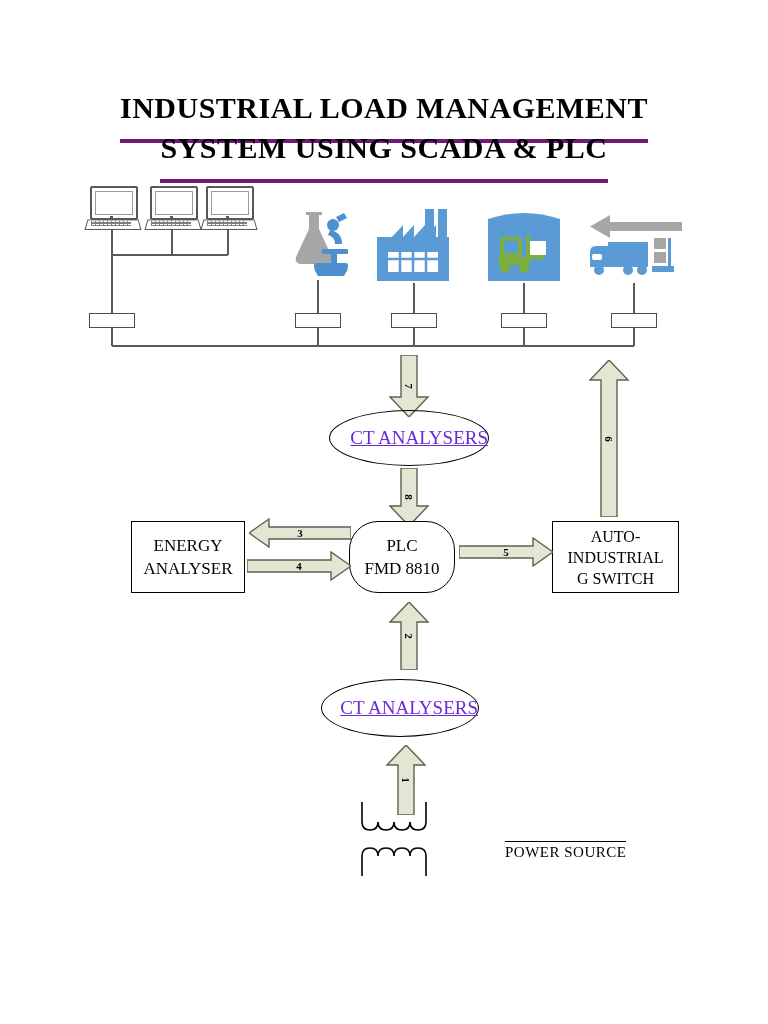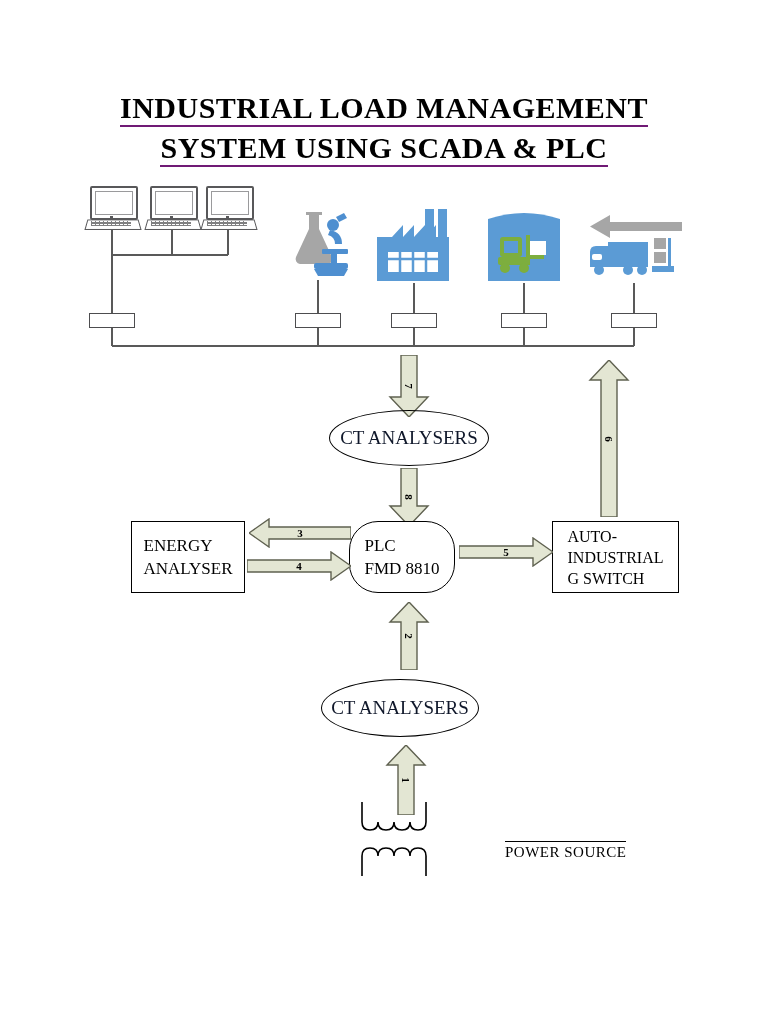--- a/index.html
+++ b/index.html
@@ -34,22 +34,22 @@
     display: block;
     font-family: "Liberation Serif", "DejaVu Serif", serif;
     font-weight: bold;
     font-size: 30px;
     letter-spacing: 0.5px;
     color: #000000;
     line-height: 40px;
     white-space: nowrap;
   }
   .title-line span.u {
-    border-bottom: 2px solid #701a75;
-    padding-bottom: 1px;
+    border-bottom: 4px solid #701a75;
+    padding-bottom: 15px;
     font-family: Liberation Serif, serif;
   }
 
   
   #wire-layer {
     position: absolute;
     left: 0; top: 0;
     width: 768px; height: 1024px;
     pointer-events: none;
   }
@@ -116,41 +116,43 @@
 
   
   .pbox {
     position: absolute;
     border: 1.6px solid #000000;
     background: #ffffff;
     box-sizing: border-box;
     display: flex;
     align-items: center;
     justify-content: center;
+    text-align: center;
     font-family: "Liberation Serif", "DejaVu Serif", serif;
     font-size: 17px;
     line-height: 23px;
     color: #000;
   }
   .pbox .ptext { display: block; padding: 0 2px; }
 
   
   .pellipse {
     position: absolute;
     border: 1.5px solid #000000;
     border-radius: 50%;
     background: transparent;
     display: flex;
     align-items: center;
-    justify-content: center;
+    justify-content: flex-end;
     font-family: "Liberation Serif", "DejaVu Serif", serif;
     font-size: 19px;
-    color: #0f172a;
+    color: #6d28d9;
     white-space: nowrap;
     box-sizing: border-box;
+    text-decoration: underline;
   }
 
   
   .barrow {
     position: absolute;
   }
   .barrow svg { display: block; }
   .barrow .alabel {
     position: absolute;
     font-family: "Liberation Serif", "DejaVu Serif", serif;

